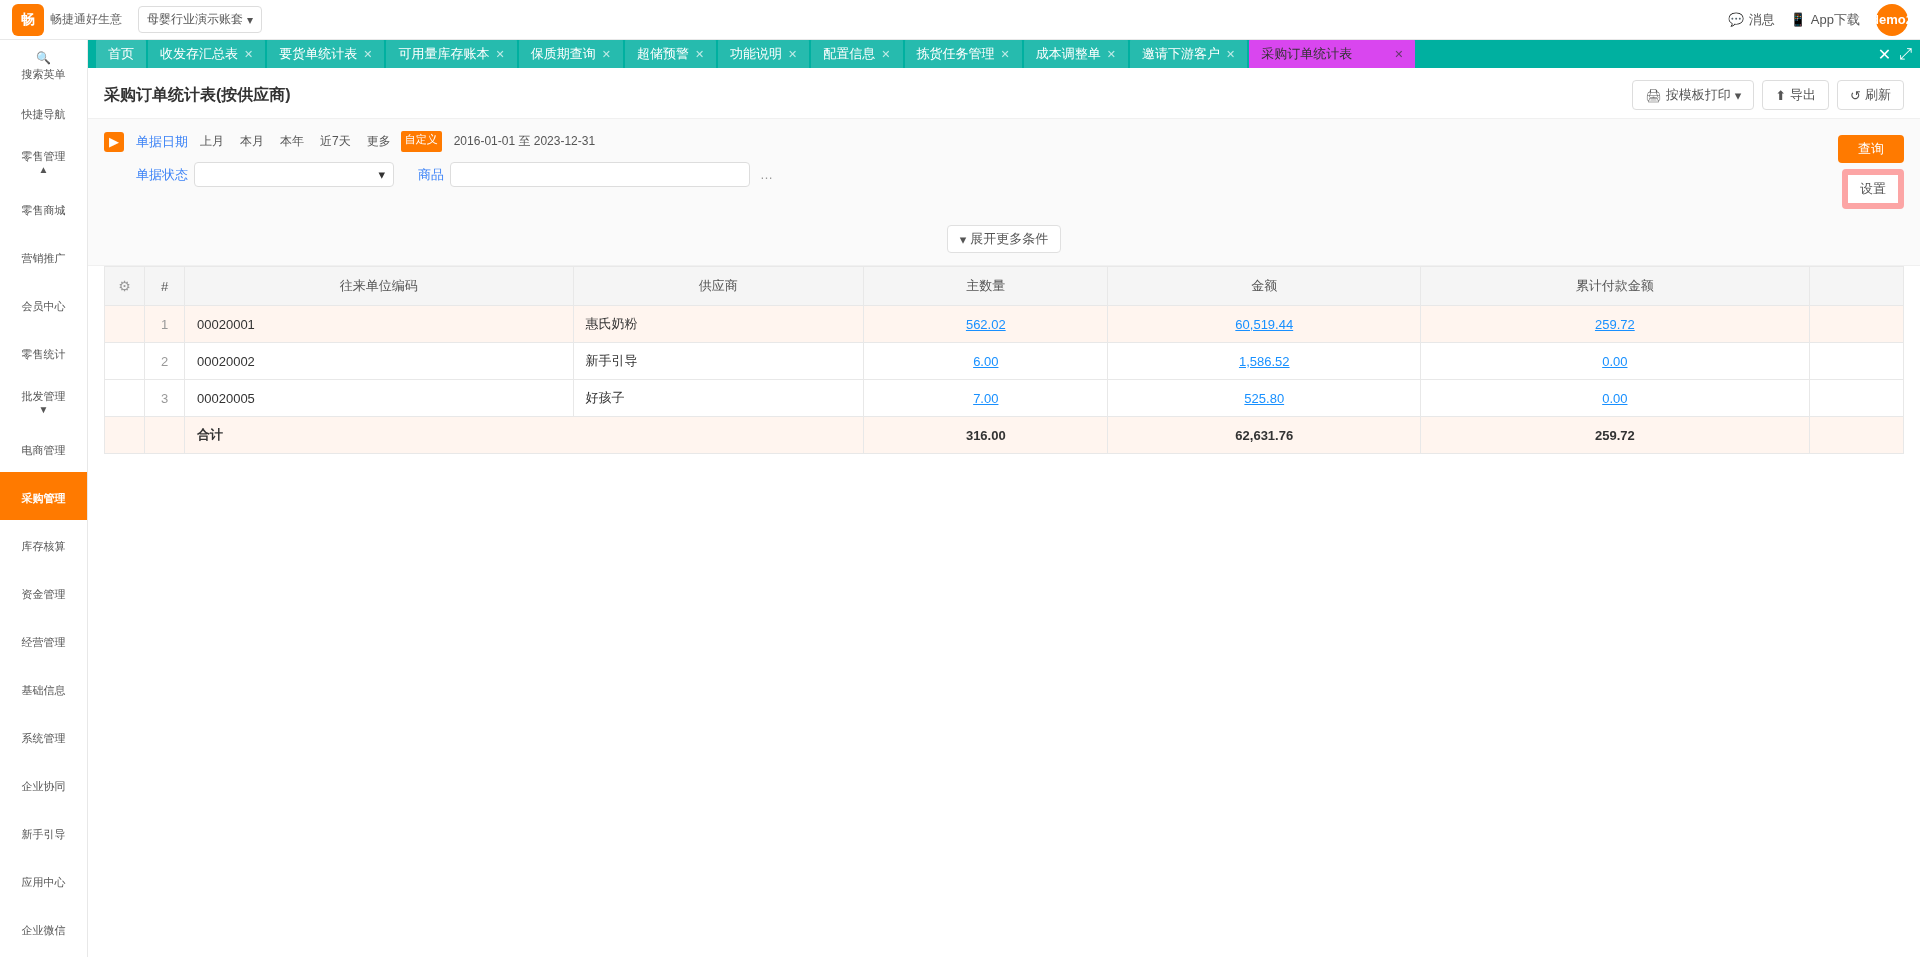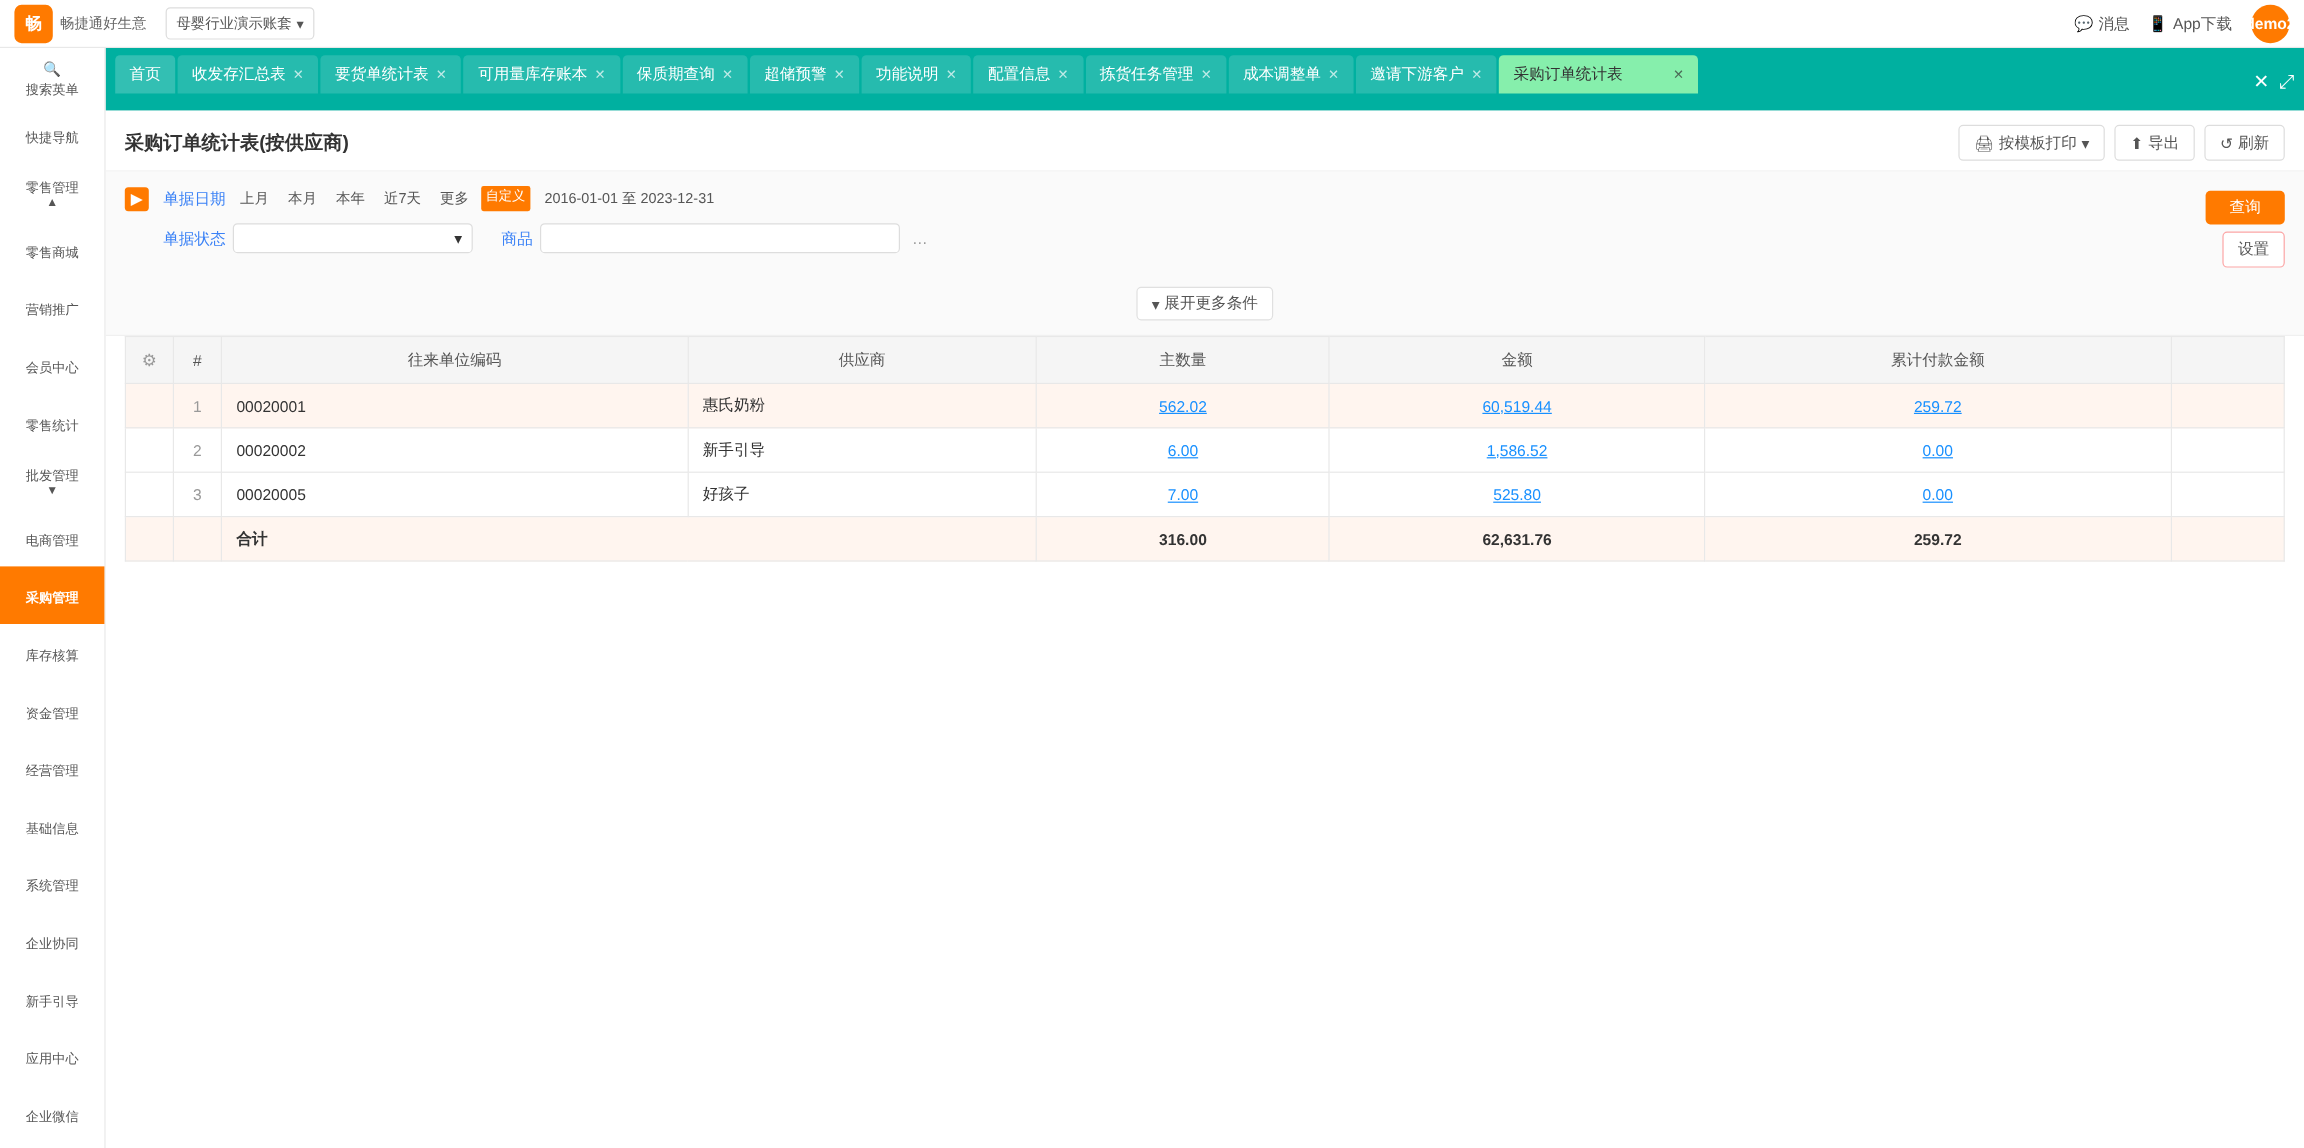--- a/index.html
+++ b/index.html
@@ -16,23 +16,23 @@
     .top-bar-btn { display: flex; align-items: center; gap: 4px; color: #555; font-size: 13px; cursor: pointer; }
     .user-avatar { width: 32px; height: 32px; border-radius: 50%; background: #ff7a00; display: flex; align-items: center; justify-content: center; color: #fff; font-size: 13px; font-weight: bold; }
 
     
     .main-layout { display: flex; height: calc(957px - 40px); }
 
     
     .content-area { flex: 1; display: flex; flex-direction: column; overflow: hidden; }
 
     
-    .tabs-bar { height: 52px; background: #00b0a0; display: flex; align-items: flex-end; padding: 14px 8px; overflow-x: auto; gap: 2px; position: relative; }
+    .tabs-bar { height: 28px; background: #00b0a0; display: flex; align-items: center; padding: 0 8px; overflow-x: auto; gap: 2px; position: relative; }
     .tab-item { height: 32px; padding: 0 12px; background: rgba(255,255,255,0.15); color: #fff; border-radius: 4px 4px 0 0; display: flex; align-items: center; gap: 6px; cursor: pointer; white-space: nowrap; font-size: 13px; flex-shrink: 0; }
-    .tab-item.active { background: #86efac; color: #333; gap: 42px; }
+    .tab-item.active { background: #d946ef; color: #333; gap: 42px; }
     .tab-item.home { background: rgba(255,255,255,0.2); }
     .tab-close { font-size: 11px; opacity: 0.7; cursor: pointer; }
     .tabs-bar-actions { margin-left: auto; display: flex; align-items: center; gap: 8px; flex-shrink: 0; }
     .tabs-bar-actions span { color: #fff; font-size: 16px; cursor: pointer; }
 
     
     .page-content { flex: 1; background: #fff; overflow-y: auto; padding: 0; }
 
     
     .page-header { padding: 12px 16px 8px; display: flex; align-items: center; justify-content: space-between; border-bottom: 1px solid #f0f0f0; }
@@ -47,21 +47,21 @@
     .filter-row { display: flex; align-items: center; gap: 12px; flex-wrap: wrap; }
     .filter-item { display: flex; align-items: center; gap: 6px; }
     .filter-label { font-size: 13px; color: #3b82f6; white-space: nowrap; }
     .filter-date-shortcuts { display: flex; gap: 4px; }
     .filter-shortcut { padding: 2px 6px; font-size: 12px; color: #555; cursor: pointer; border-radius: 2px; }
     .filter-date-range { font-size: 12px; color: #555; }
     .filter-custom-badge { background: #ff7a00; color: #fff; border-radius: 2px; padding: 1px 4px; font-size: 11px; }
     .filter-select { padding: 4px 8px; border: 1px solid #ddd; border-radius: 4px; font-size: 13px; color: #333; background: #fff; min-width: 160px; cursor: pointer; display: flex; align-items: center; justify-content: space-between; }
     .filter-input { padding: 4px 8px; border: 1px solid #ddd; border-radius: 4px; font-size: 13px; color: #333; background: #fff; min-width: 200px; }
     .btn-search { padding: 5px 20px; background: #ff7a00; color: #fff; border: none; border-radius: 4px; cursor: pointer; font-size: 13px; }
-    .btn-settings { padding: 5px 12px; border: 1px solid #fca5a5; border-radius: 4px; background: #fff; cursor: pointer; font-size: 13px; color: #555; }
+    .btn-settings { padding: 5px 12px; border: 6px solid #fca5a5; border-radius: 4px; background: #fff; cursor: pointer; font-size: 13px; color: #555; }
     .expand-more { display: flex; align-items: center; gap: 4px; color: #555; font-size: 13px; cursor: pointer; padding: 4px 12px; border: 1px solid #e0e0e0; border-radius: 4px; background: #fff; margin-top: 8px; }
 
     
     .table-area { padding: 0 16px 16px; }
     table { width: 100%; border-collapse: collapse; margin-top: 0; }
     thead tr { background: #f5f5f5; }
     th { padding: 10px 12px; text-align: center; font-weight: normal; color: #555; border: 1px solid #e8e8e8; font-size: 13px; }
     td { padding: 9px 12px; text-align: center; border: 1px solid #e8e8e8; font-size: 13px; }
     .td-left { text-align: left; }
     .row-highlight { background: #fff5ef; }

